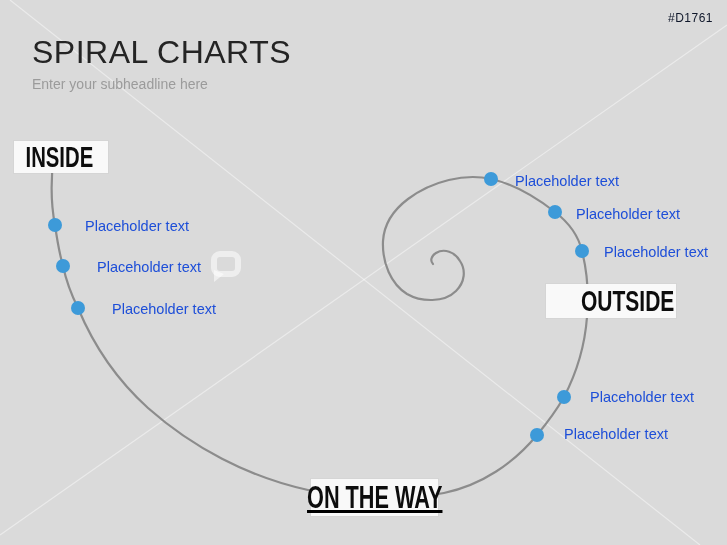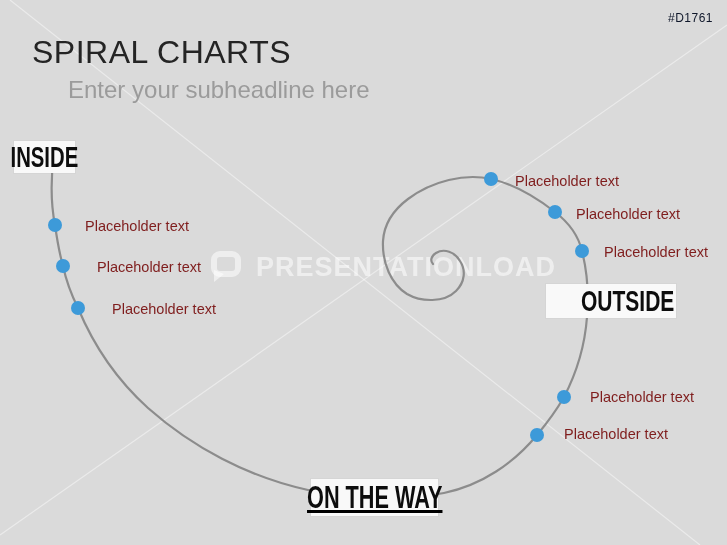--- a/index.html
+++ b/index.html
@@ -17,21 +17,21 @@
     position: absolute; top: 11px; right: 14px;
     font-size: 12px; color: #0f172a; letter-spacing: 0.5px;
   }
   .title {
     position: absolute; left: 32px; top: 34px;
     font-size: 32px; color: #242424; letter-spacing: 0.5px;
     font-weight: 500; white-space: nowrap;
   }
   .subtitle {
     position: absolute; left: 32px; top: 76px;
-    font-size: 24px; color: #9b9b9b; font-weight: 400; white-space: nowrap; margin-left: 36px;
+    font-size: 14px; color: #9b9b9b; font-weight: 400; white-space: nowrap;
   }
 
   
   .watermark {
     position: absolute; left: 210px; top: 250px;
     display: flex; align-items: center; gap: 14px;
     pointer-events: none;
   }
   .watermark-text {
     font-size: 27px; font-weight: bold; letter-spacing: 1px;
@@ -40,54 +40,53 @@
   }
   svg.bg-lines, svg.spiral-svg { position: absolute; left: 0; top: 0; }
 
   
   .dot {
     position: absolute; width: 14px; height: 14px; border-radius: 50%;
     background: #3d9ad9;
   }
   .point-label {
     position: absolute; font-size: 14.5px; line-height: 18px;
-    color: #7f1d1d; white-space: nowrap;
+    color: #1d4ed8; white-space: nowrap;
   }
 
   
   .milestone {
     position: absolute; background: #f9f9f9;
     display: flex; align-items: center; justify-content: center;
     box-shadow: 0 0 0 1px rgba(0,0,0,0.02);
   }
   .milestone .condensed {
     font-weight: bold; color: #0d0d0d; white-space: nowrap;
     transform: scaleX(0.70); letter-spacing: 0px; line-height: 1;
   }
-  .m-inside   { left: 14px;  top: 141px; width: 61px;  height: 32px; }
+  .m-inside   { left: 14px;  top: 141px; width: 94px;  height: 32px; justify-content: flex-end; }
   .m-inside .condensed   { font-size: 29px; }
   .m-outside  { left: 546px; top: 284px; width: 97px;  height: 34px; padding-left: 33px; }
   .m-outside .condensed  { font-size: 30px; }
   .m-ontheway { left: 311px; top: 479px; width: 127px; height: 37px; text-decoration: underline; }
   .m-ontheway .condensed { font-size: 31px; }
 </style>
 </head>
 <body>
 
 <svg class="bg-lines" width="727" height="545" viewBox="0 0 727 545">
   <line x1="10" y1="0" x2="700" y2="545" stroke="rgba(255,255,255,0.45)" stroke-width="1.2"></line>
   <line x1="727" y1="25" x2="0" y2="535" stroke="rgba(255,255,255,0.45)" stroke-width="1.2"></line>
 </svg>
 
 <div class="watermark">
   <svg width="32" height="34" viewBox="0 0 32 34">
     <rect x="4" y="4" width="24" height="20" rx="6" fill="none" stroke="rgba(255,255,255,0.55)" stroke-width="6"></rect>
     <path d="M4 20 L4 32 L14 24 Z" fill="rgba(255,255,255,0.55)"></path>
   </svg>
-  <span class="watermark-text">PRESENTATIONLOAD</span>
 </div>
 
 <svg class="spiral-svg" width="727" height="545" viewBox="0 0 727 545">
   <path d="M 54 152
            C 51 176, 50 200, 55 225
            C 57 239, 59 252, 63 266
            C 66 280, 71 294, 78 308
            C 93 344, 117 380, 148 408
            C 192 447, 248 477, 308 490
            C 352 499, 402 501, 444 493

